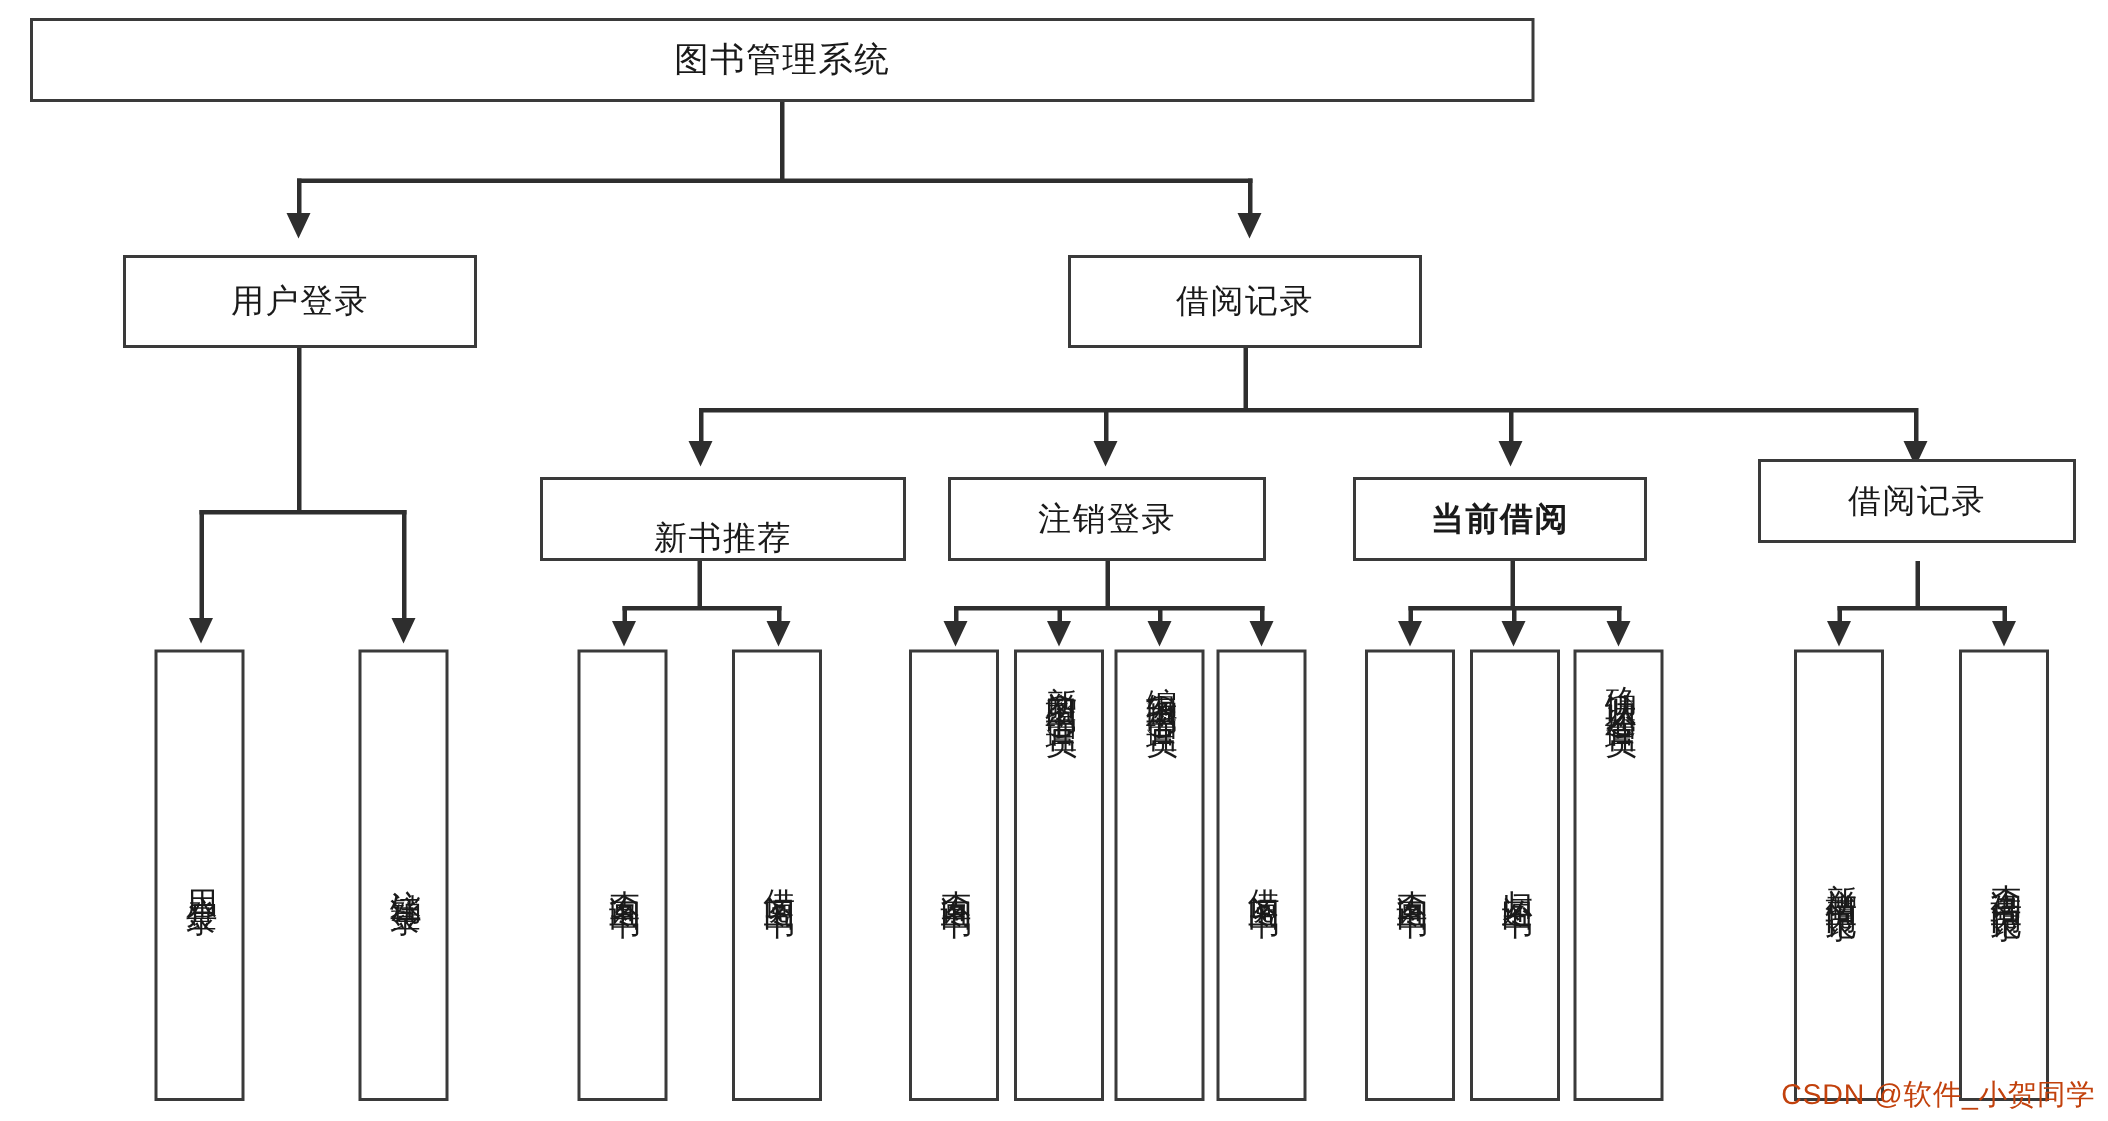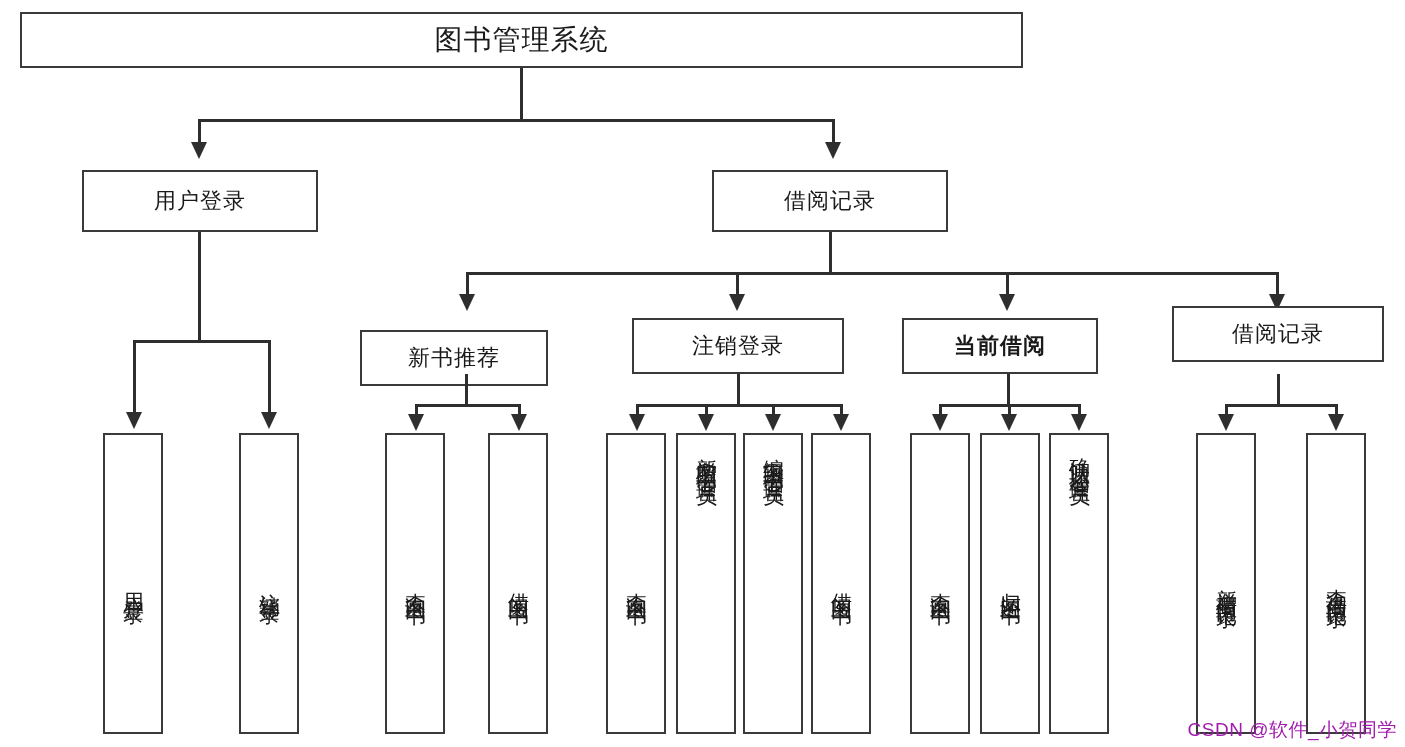--- a/index.html
+++ b/index.html
@@ -28,21 +28,21 @@
     align-items: center;
     justify-content: center;
     color: #1a1a1a;
   }
   .node.horiz {
     font-size: 22px;
     letter-spacing: 1px;
     line-height: 1.2;
   }
   .node.root {
-    font-size: 28px;
+    font-size: 23px;
   }
   
   .node.vert {
     font-size: 21px;
     line-height: 1.28;
     padding-top: 6px;
     align-items: flex-start;
     justify-content: center;
   }
   .node.vert .vlabel {
@@ -75,21 +75,21 @@
     border-right: 8px solid transparent;
     border-top: 17px solid #2e2e2e;
   }
 
   
   #watermark {
     position: absolute;
     right: 8px;
     bottom: 4px;
     font-size: 19px;
-    color: #a21caf;
+    color: #c2410c;
     letter-spacing: 0.5px;
     white-space: nowrap;
     pointer-events: none;
     font-family: "Liberation Sans", "DejaVu Sans", sans-serif;
   }
 </style>
 </head>
 <body>
 
 <div id="canvas">
@@ -124,21 +124,21 @@
   <div class="line-h" style="left:466px; top:272px; width:812px;"></div>
   <div class="line-v" style="left:466px; top:272px; height:23px;"></div>
   <div class="line-v" style="left:736px; top:272px; height:23px;"></div>
   <div class="line-v" style="left:1006px; top:272px; height:23px;"></div>
   <div class="line-v" style="left:1276px; top:272px; height:23px;"></div>
   <div class="arrow" style="left:459px; top:294px;"></div>
   <div class="arrow" style="left:729px; top:294px;"></div>
   <div class="arrow" style="left:999px; top:294px;"></div>
   <div class="arrow" style="left:1269px; top:294px;"></div>
 
-  <div class="node horiz" style="left:360px; top:330px; width:188px; height:56px;">
+  <div class="node horiz" style="left:360px; top:318px; width:244px; height:56px;align-items:flex-end;">
     <span>新书推荐</span>
   </div>
   <div class="node horiz" style="left:632px; top:318px; width:212px; height:56px;">
     <span>注销登录</span>
   </div>
   <div class="node horiz" style="left:902px; top:318px; width:196px; height:56px;font-weight:bold;">
     <span>当前借阅</span>
   </div>
   <div class="node horiz" style="left:1172px; top:306px; width:212px; height:56px;">
     <span>借阅记录</span>

